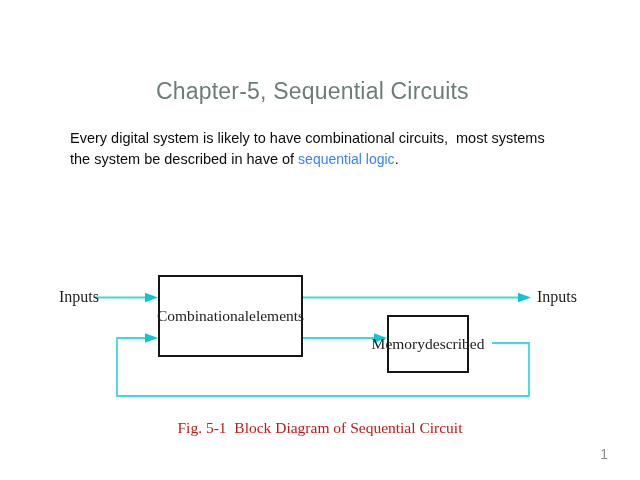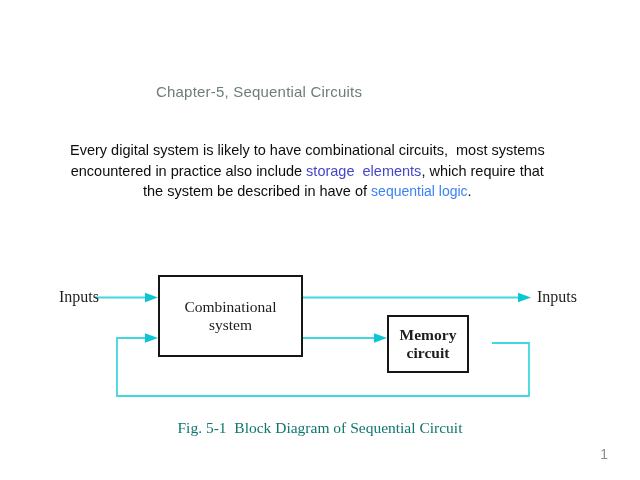--- a/index.html
+++ b/index.html
@@ -7,83 +7,81 @@
     position:relative;
     width:640px;height:480px;
     background:#ffffff;
     overflow:hidden;
     font-family:"Liberation Sans", sans-serif;
   }
   
   .title{
     position:absolute;left:156px;top:19px;
     color:#6d7e75;
-    font-size:15px;
+    font-size:23px;
     line-height:29px;
     letter-spacing:0.2px;
     white-space:pre;
   }
   
   .body-par{
-    position:absolute;left:70px;top:140px;
+    position:absolute;left:70px;top:128px;
     color:#0d0d0d;
     font-size:14.5px;
     line-height:20.5px;
-    text-align:center;
   }
   .body-par .bodyline{white-space:pre;}
   .hl-blue{color:#4545c8;}
   .hl-red{color:#3b82f6;font-size:14px;}
   
   .diagram-svg{position:absolute;left:0;top:0;width:640px;height:480px;}
   .dbox{
     position:absolute;
     box-sizing:border-box;
     background:#ffffff;
     border:2.5px solid #161616;
-    display:flex;flex-direction:column;
+    display:flex;flex-direction:row;
     align-items:center;justify-content:center;
     font-family:"Liberation Serif","DejaVu Serif",serif;
     font-size:15.5px;line-height:18px;
     color:#1d1d1d;text-align:center;
   }
   .box-comb{left:158px;top:275px;width:145px;height:82px;}
-  .box-mem{left:387px;top:315px;width:82px;height:58px;font-weight:bold;}
+  .box-mem{left:387px;top:315px;width:82px;height:58px;}
   .io-label{
     position:absolute;
     font-family:"Liberation Serif","DejaVu Serif",serif;
     font-size:16px;color:#1f1f1f;
     white-space:pre;
   }
   .lbl-inputs{left:43px;top:288px;margin-left:16px;}
   .lbl-outputs{left:537px;top:288px;}
   .caption{
     position:absolute;left:0;top:419px;width:640px;
     text-align:center;
     font-family:"Liberation Serif","DejaVu Serif",serif;
-    font-size:15.5px;color:#0f766e;
+    font-size:15.5px;color:#b91c1c;
     white-space:pre;
   }
   .page-number{
     position:absolute;right:32px;top:446px;
     font-size:14px;color:#8c8c8c;
   }
 </style>
 </head>
 <body>
 
 <div class="slide">
 
   <div class="title">
     <div>Chapter-5, Sequential Circuits</div>
   </div>
 
   <div class="body-par">
     <div class="bodyline"><span>Every digital system is likely to have combinational circuits,  most systems</span></div>
-    <div class="bodyline"><span>encountered in practice also include </span><span class="hl-blue">storage  elements</span><span>, which require that</span></div>
     <div class="bodyline"><span>the system be described in have of </span><span class="hl-red">sequential logic</span><span>.</span></div>
   </div>
 
   <svg class="diagram-svg" viewBox="0 0 640 480" xmlns="http://www.w3.org/2000/svg">
     <g stroke="#3ed8de" stroke-width="1.8" fill="none">
 
       <path d="M95,297.5 H147"></path>
 
       <path d="M303,297.5 H519"></path>
 
@@ -94,25 +92,25 @@
     <g fill="#0cc6d2" stroke="none">
       <polygon points="158,297.5 145,292.7 145,302.3"></polygon>
       <polygon points="531,297.5 518,292.7 518,302.3"></polygon>
       <polygon points="387,338 374,333.2 374,342.8"></polygon>
       <polygon points="158,338 145,333.2 145,342.8"></polygon>
     </g>
   </svg>
 
   <div class="dbox box-comb">
     <div>Combinational</div>
-    <div>system</div>
+    <div>elements</div>
   </div>
   <div class="dbox box-mem">
     <div>Memory</div>
-    <div>circuit</div>
+    <div>described</div>
   </div>
 
   <div class="io-label lbl-inputs">Inputs</div>
   <div class="io-label lbl-outputs">Inputs</div>
 
   <div class="caption">Fig. 5-1  Block Diagram of Sequential Circuit</div>
 
   <div class="page-number">1</div>
 
 </div>

